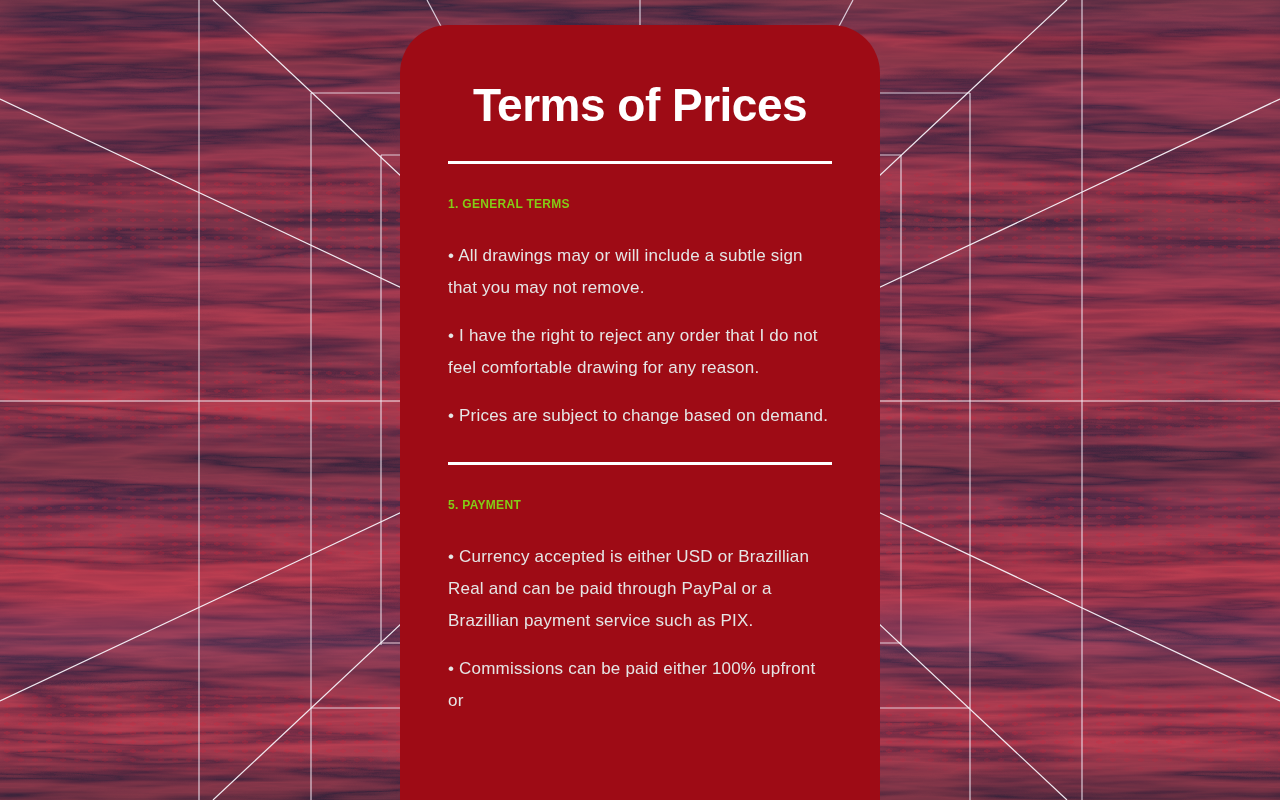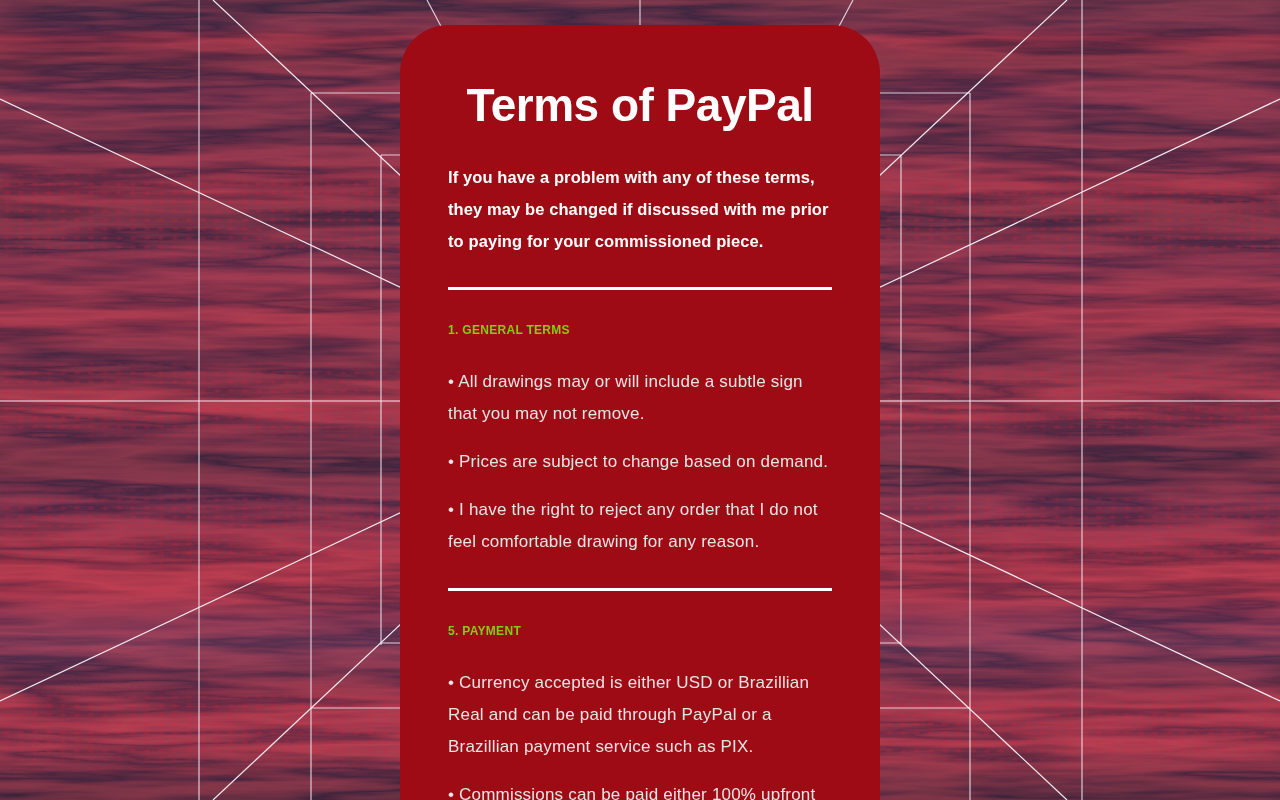--- a/index.html
+++ b/index.html
@@ -154,31 +154,30 @@
   <line class="bright" x1="0" y1="701" x2="640" y2="400"></line>
   <line class="bright" x1="1280" y1="701" x2="640" y2="400"></line>
   <line x1="427" y1="0" x2="640" y2="400"></line>
   <line x1="853" y1="0" x2="640" y2="400"></line>
   <line x1="427" y1="800" x2="640" y2="400"></line>
   <line x1="853" y1="800" x2="640" y2="400"></line>
 </svg>
 
 <main class="tos-card">
 
-  <h1 class="tos-title">Terms of PayPal</h1>
+  <h1 class="tos-title">Terms of Prices</h1>
 
-  <p class="tos-intro">If you have a problem with any of these terms, they may be changed if discussed with me prior to paying for your commissioned piece.</p>
 
   <hr class="tos-divider">
 
   <section>
     <h2 class="tos-heading">1. GENERAL TERMS</h2>
     <p class="tos-item">• All drawings may or will include a subtle sign that you may not remove.</p>
+    <p class="tos-item">• I have the right to reject any order that I do not feel comfortable drawing for any reason.</p>
     <p class="tos-item">• Prices are subject to change based on demand.</p>
-    <p class="tos-item">• I have the right to reject any order that I do not feel comfortable drawing for any reason.</p>
   </section>
 
   <hr class="tos-divider">
 
   <section>
     <h2 class="tos-heading">5. PAYMENT</h2>
     <p class="tos-item">• Currency accepted is either USD or Brazillian Real and can be paid through PayPal or a Brazillian payment service such as PIX.</p>
     <p class="tos-item">• Commissions can be paid either 100% upfront or</p>
   </section>
 

